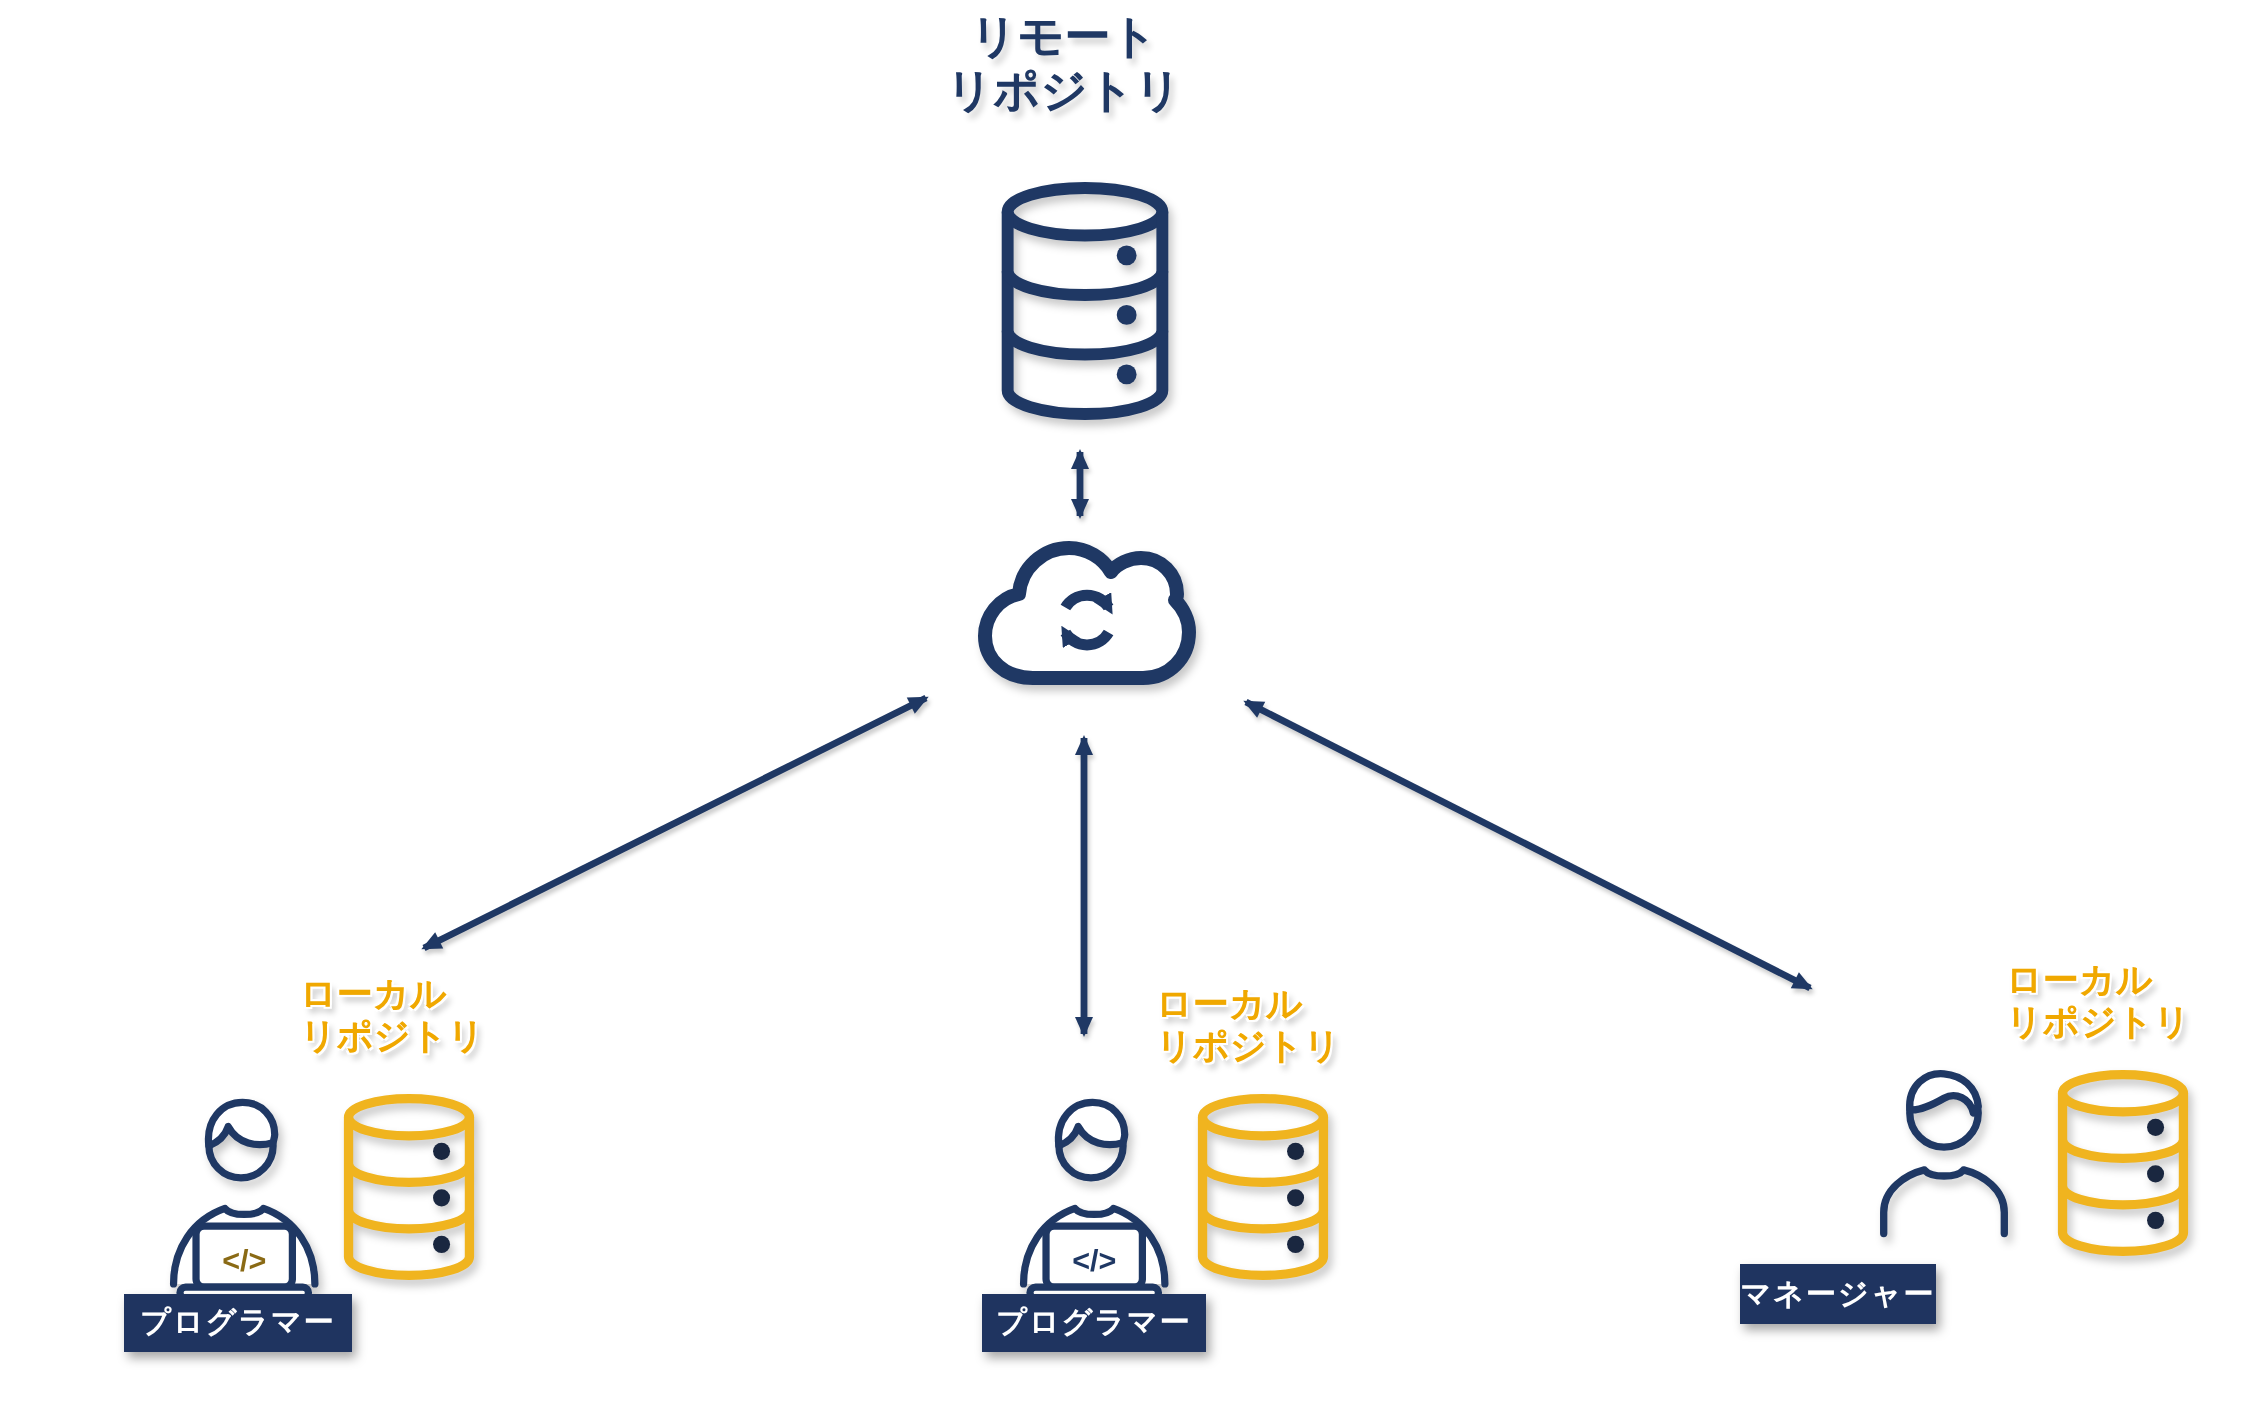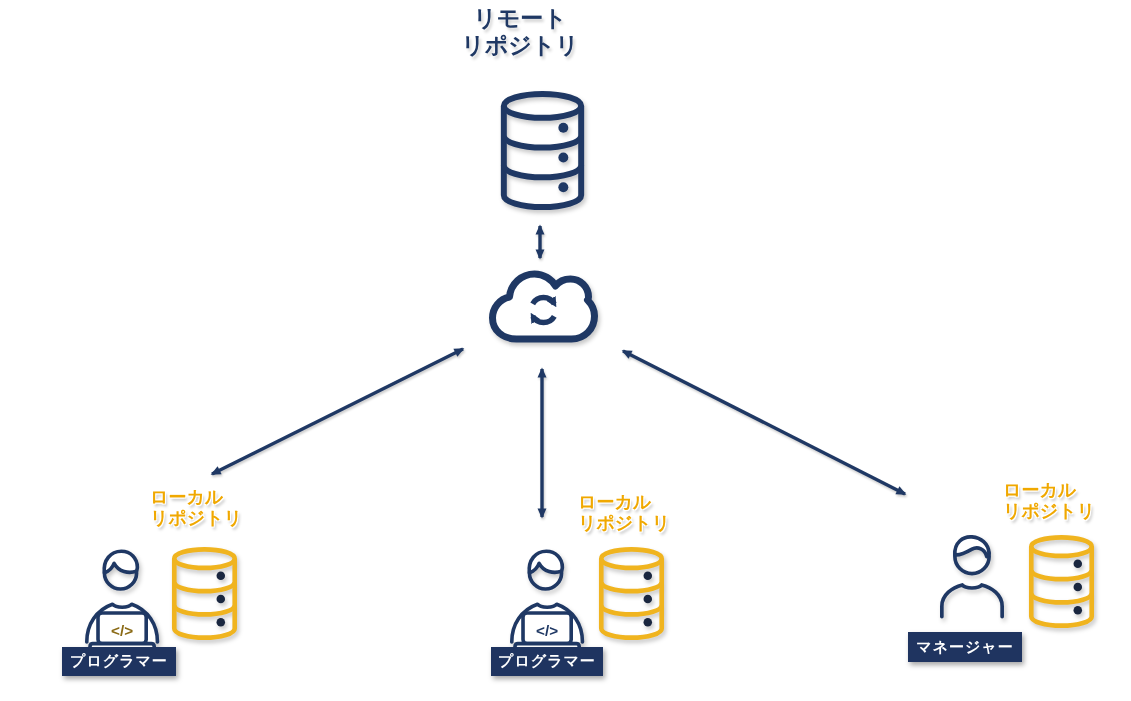--- a/index.html
+++ b/index.html
@@ -65,21 +65,21 @@
 
   <svg class="abs arrows-layer" style="left:0;top:0" width="1131" height="701">
     <g stroke="#1F3864" stroke-width="3.4">
       <line x1="540" y1="226" x2="540" y2="258" marker-start="url(#ah)" marker-end="url(#ah)"></line>
       <line x1="542" y1="369" x2="542" y2="517" marker-start="url(#ah)" marker-end="url(#ah)"></line>
       <line x1="463" y1="349" x2="212" y2="474" marker-start="url(#ah)" marker-end="url(#ah)"></line>
       <line x1="623" y1="351" x2="905" y2="494" marker-start="url(#ah)" marker-end="url(#ah)"></line>
     </g>
   </svg>
 
-  <div class="abs remote-title" style="left:420px;top:5px">
+  <div class="abs remote-title" style="left:432px;top:5px">
     <div>リモート</div>
     <div>リポジトリ</div>
   </div>
 
   <svg class="abs icon-shadow" style="left:497px;top:91px;color:#1F3864" width="91" height="119" viewBox="0 0 90 120">
     <use href="#db-shape"></use>
     <g fill="#1F3864">
       <circle cx="66" cy="37" r="5"></circle>
         <circle cx="66" cy="67" r="5"></circle>
         <circle cx="66" cy="97" r="5"></circle>
@@ -167,17 +167,17 @@
 
   <svg class="abs icon-shadow" style="left:1026px;top:535px;color:#F0B41F" width="71" height="93" viewBox="0 0 90 120">
     <use href="#db-shape"></use>
     <g fill="#1A2740">
       <circle cx="66" cy="37" r="5.5"></circle>
         <circle cx="66" cy="67" r="5.5"></circle>
         <circle cx="66" cy="97" r="5.5"></circle>
     </g>
   </svg>
 
-  <div class="abs role-box" style="left:908px;top:632px;width:114px;height:30px">
+  <div class="abs role-box" style="left:870px;top:632px;width:98px;height:30px">
     <span>マネージャー</span>
   </div>
 
 </div>
 
 </body></html>

